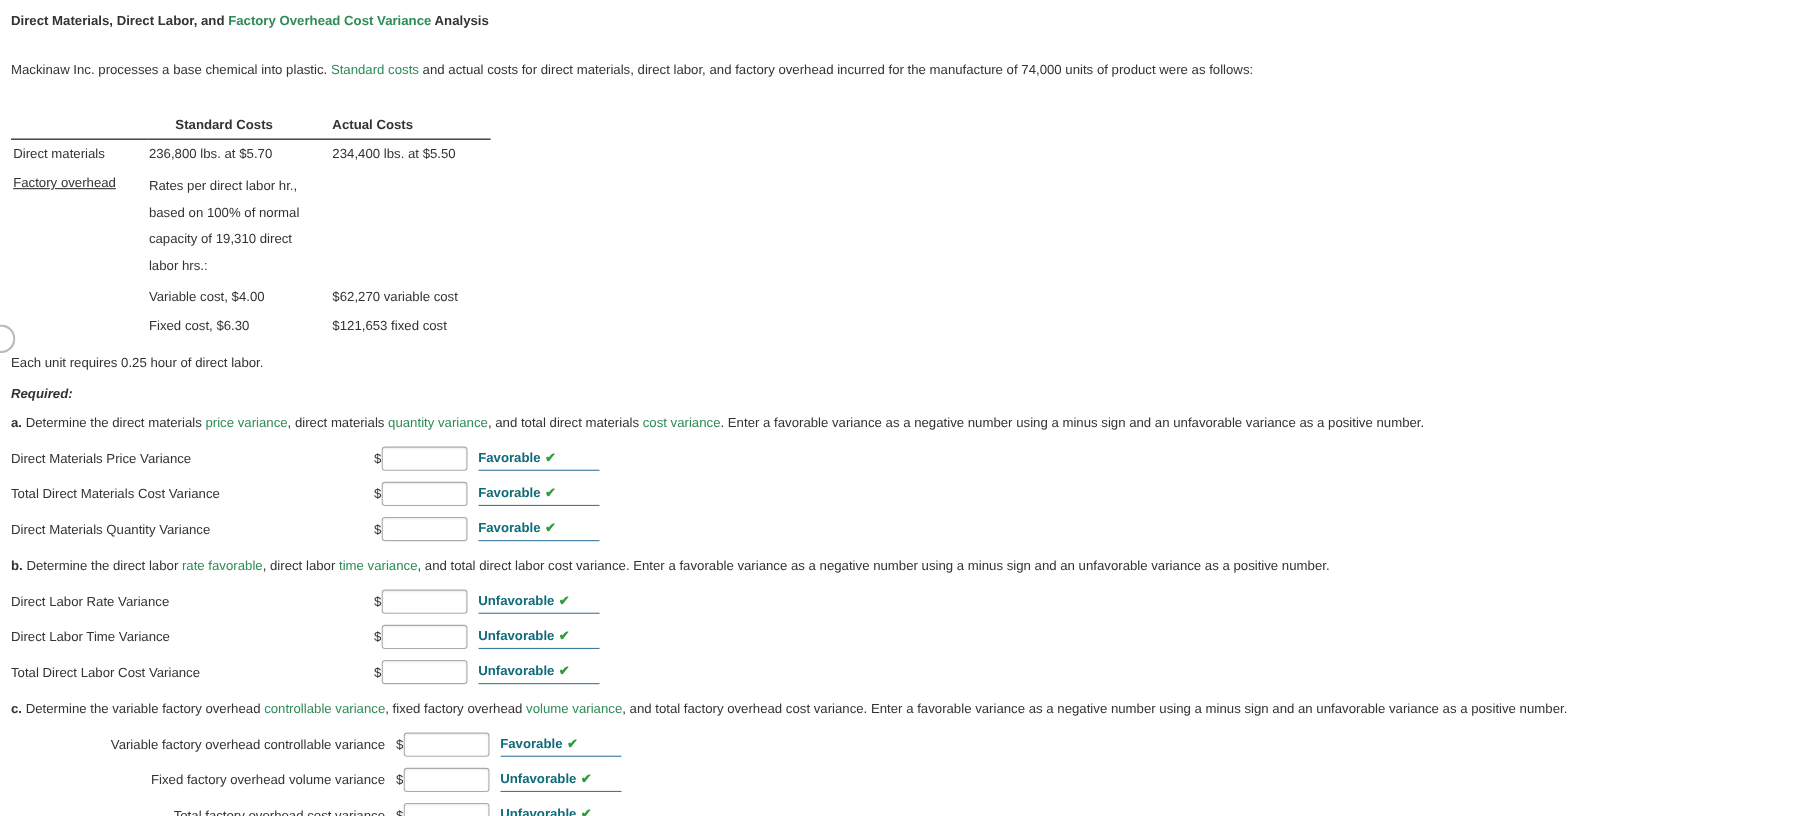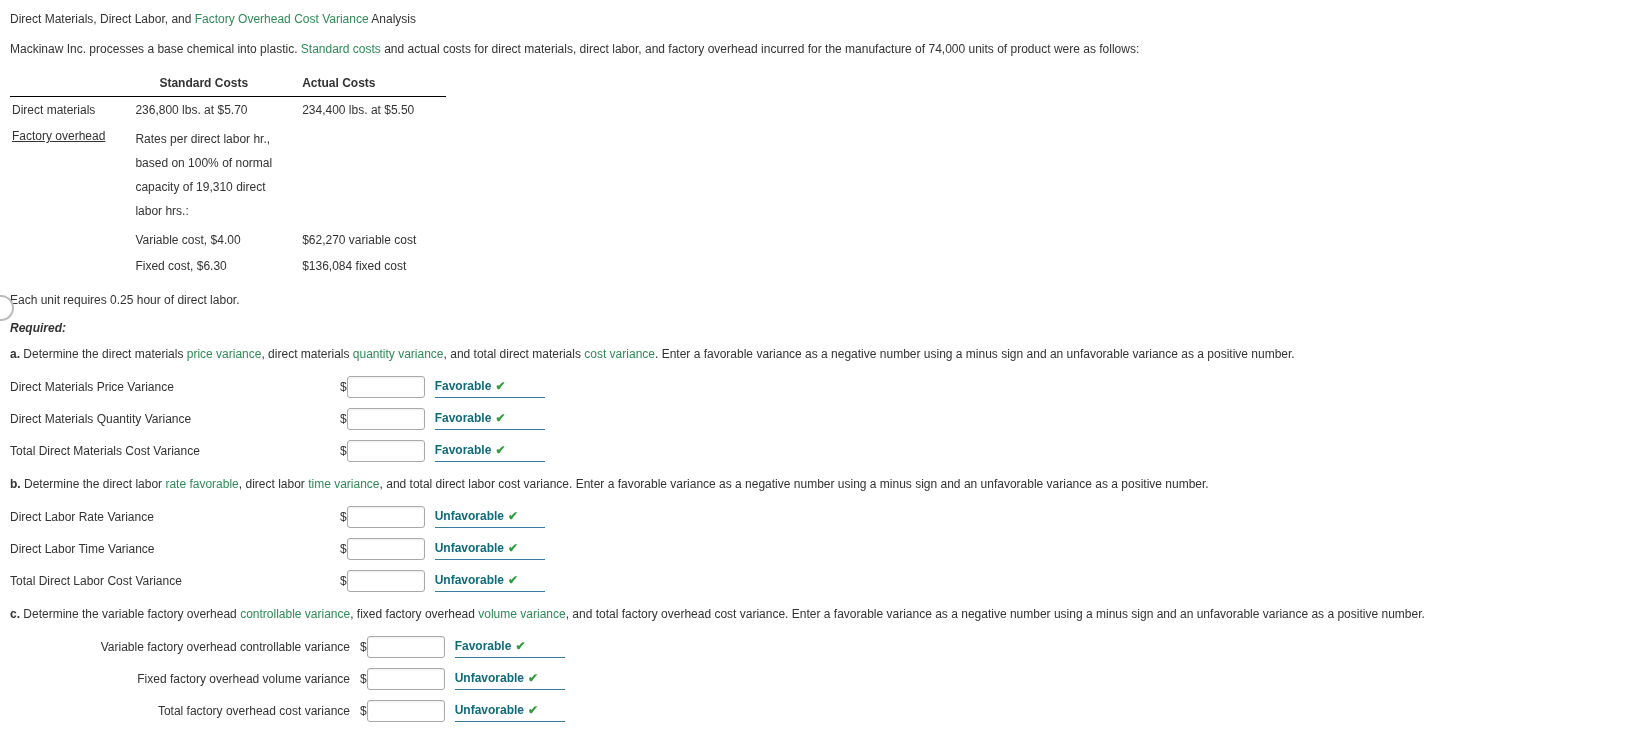--- a/index.html
+++ b/index.html
@@ -4,24 +4,25 @@
 <style>
   body {
     font-family: Verdana, Arial, sans-serif;
     font-size: 12px;
     color: #333;
     margin: 10px;
     line-height: 1.5;
     background: #fff;
   }
   .title-line {
-    margin-bottom: 12px;
+    margin-bottom: 26px;
+    font-weight: bold;
   }
   .intro-line {
-    margin-bottom: 12px;
+    margin-bottom: 28px;
   }
   .term { color: #2e8b57; }
   .costs-table {
     border-collapse: collapse;
     margin-bottom: 12px;
   }
   .costs-table th {
     font-weight: bold;
     border-bottom: 1px solid #000;
     padding: 4px 30px 4px 0;
@@ -134,21 +135,21 @@
     <td></td>
   </tr>
   <tr>
     <td></td>
     <td class="oh-sub">Variable cost, $4.00</td>
     <td>$62,270 variable cost</td>
   </tr>
   <tr>
     <td></td>
     <td class="oh-sub">Fixed cost, $6.30</td>
-    <td>$136,084 fixed cost</td>
+    <td>$121,653 fixed cost</td>
   </tr>
 </tbody>
   </table>
 
 <div class="note">Each unit requires 0.25 hour of direct labor.</div>
 
 <div class="section"><b>Required:</b></div>
 
 <div class="qpart">
   <span class="qletter">a.</span><span>  Determine the direct materials </span><span class="term">price variance</span><span>, direct materials </span><span class="term">quantity variance</span><span>, and total direct materials </span><span class="term">cost variance</span><span>. Enter a favorable variance as a negative number using a minus sign and an unfavorable variance as a positive number.</span>
@@ -158,30 +159,30 @@
       <tr>
     <td class="label-cell">Direct Materials Price Variance</td>
     <td class="curr">$</td>
     <td><input class="input-box" type="text" style=""></td>
     <td><span class="select-wrap">
             <span class="select-text">Favorable</span>
             <span class="check">✔</span>
           </span></td>
   </tr>
   <tr>
+    <td class="label-cell">Total Direct Materials Cost Variance</td>
+    <td class="curr">$</td>
+    <td><input class="input-box" type="text" style=""></td>
+    <td><span class="select-wrap">
+            <span class="select-text">Favorable</span>
+            <span class="check">✔</span>
+          </span></td>
+  </tr>
+  <tr>
     <td class="label-cell">Direct Materials Quantity Variance</td>
-    <td class="curr">$</td>
-    <td><input class="input-box" type="text" style=""></td>
-    <td><span class="select-wrap">
-            <span class="select-text">Favorable</span>
-            <span class="check">✔</span>
-          </span></td>
-  </tr>
-  <tr>
-    <td class="label-cell">Total Direct Materials Cost Variance</td>
     <td class="curr">$</td>
     <td><input class="input-box" type="text" style=""></td>
     <td><span class="select-wrap">
             <span class="select-text">Favorable</span>
             <span class="check">✔</span>
           </span></td>
   </tr>
 </tbody>
   </table>
 

